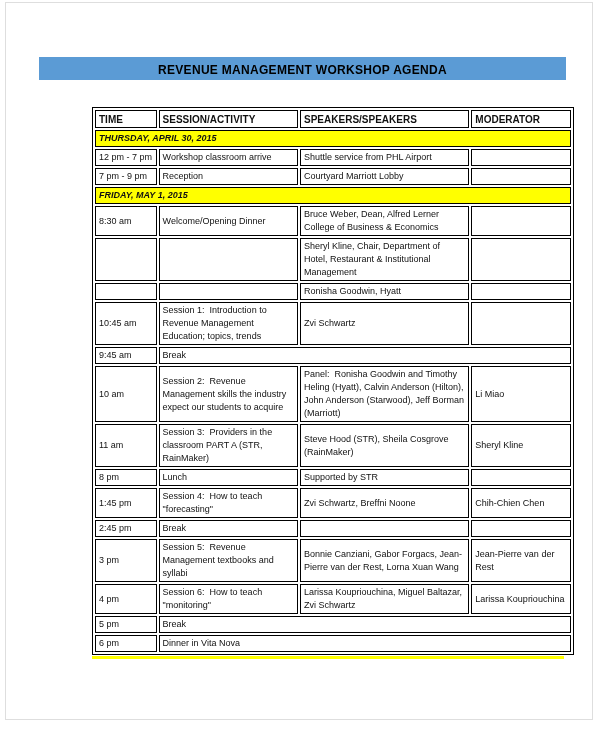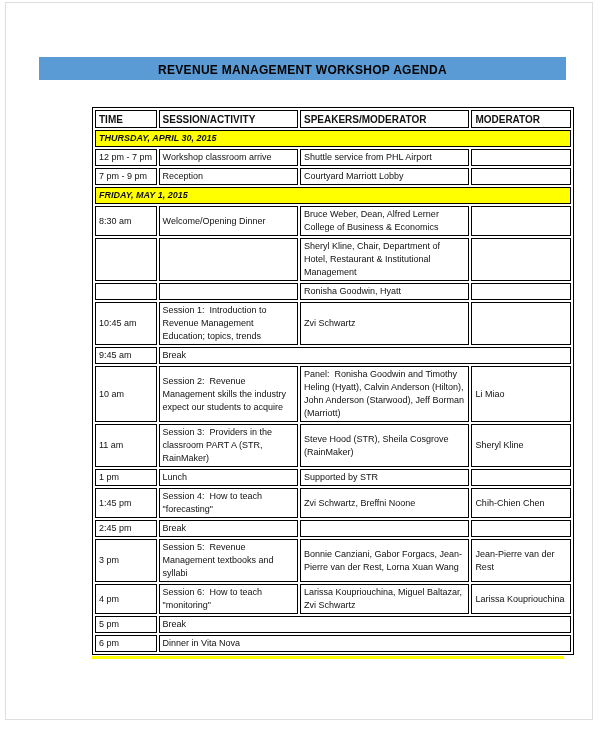--- a/index.html
+++ b/index.html
@@ -87,21 +87,21 @@
     <colgroup>
       <col class="col-time">
       <col class="col-session">
       <col class="col-speakers">
       <col class="col-moderator">
     </colgroup>
     <thead>
       <tr>
         <th>TIME</th>
         <th>SESSION/ACTIVITY</th>
-        <th>SPEAKERS/MODERATOR</th>
+        <th>SPEAKERS/SPEAKERS</th>
         <th>MODERATOR</th>
       </tr>
     </thead>
     <tbody>
         <tr>
           <td class="section-cell" colspan="4">THURSDAY, APRIL 30, 2015</td>
         </tr>
         <tr>
           <td>12 pm - 7 pm</td>
           <td>Workshop classroom arrive</td>
@@ -151,21 +151,21 @@
           <td>Panel:  Ronisha Goodwin and Timothy Heling (Hyatt), Calvin Anderson (Hilton), John Anderson (Starwood), Jeff Borman (Marriott)</td>
           <td>Li Miao</td>
         </tr>
         <tr>
           <td>11 am</td>
           <td>Session 3:  Providers in the classroom PART A (STR, RainMaker)</td>
           <td>Steve Hood (STR), Sheila Cosgrove (RainMaker)</td>
           <td>Sheryl Kline</td>
         </tr>
         <tr>
-          <td>1 pm</td>
+          <td>8 pm</td>
           <td>Lunch</td>
           <td>Supported by STR</td>
           <td></td>
         </tr>
         <tr>
           <td>1:45 pm</td>
           <td>Session 4:  How to teach "forecasting"</td>
           <td>Zvi Schwartz, Breffni Noone</td>
           <td>Chih-Chien Chen</td>
         </tr>

